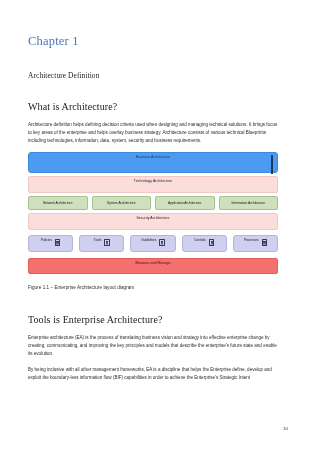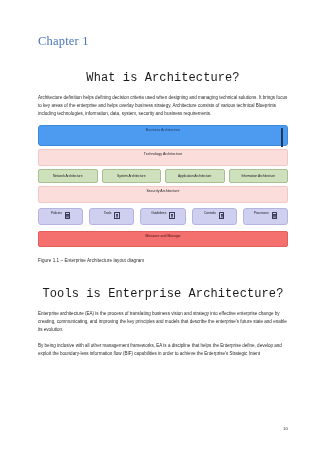--- a/index.html
+++ b/index.html
@@ -15,21 +15,21 @@
     overflow: hidden;
   }
   .page {
     position: absolute;
     inset: 0;
     background: #ffffff;
     padding: 0;
   }
   .content {
     position: absolute;
-    left: 38px;
+    left: 28px;
     top: 34px;
     width: 250px;
   }
 
   
   .chapter-title {
     font-family: "Liberation Serif", serif;
     font-size: 12.5px;
     color: #4a76b8;
     letter-spacing: .2px;
@@ -38,27 +38,26 @@
   }
   .h-section {
     font-family: "Liberation Serif", serif;
     font-size: 7.4px;
     color: #1a1a1a;
     font-weight: 400;
     margin: 0 0 21px 0;
     letter-spacing: .1px;
   }
   .h-question {
-    font-family: Liberation Mono, monospace;
-    font-size: 12px;
+    font-family: Liberation Serif, serif;
+    font-size: 10px;
     color: #1a1a1a;
     font-weight: 400;
     margin: 0 0 9px 0;
     letter-spacing: .1px;
-    text-align: center;
   }
   .body-text {
     font-family: "Liberation Sans", sans-serif;
     font-size: 4.55px;
     line-height: 1.72;
     color: #2b2b2b;
     margin: 0 0 8px 0;
     text-align: left;
   }
 
@@ -225,20 +224,21 @@
   }
 </style>
 </head>
 <body>
 
 <div class="page">
   <div class="content">
 
     <h1 class="chapter-title">Chapter 1</h1>
 
+    <h2 class="h-section">Architecture Definition</h2>
 
     <h3 class="h-question">What is Architecture?</h3>
 
     <p class="body-text">Architecture definition helps defining decision criteria used when designing and managing technical solutions. It brings focus to key areas of the enterprise and helps overlay business strategy. Architecture consists of various technical Blueprints including technologies, information, data, system, security and business requirements.</p>
 
     <div class="diagram">
 
       <div class="band band-business">
         <span class="band-label">Business Architecture</span>
         <span class="icon-corner">

